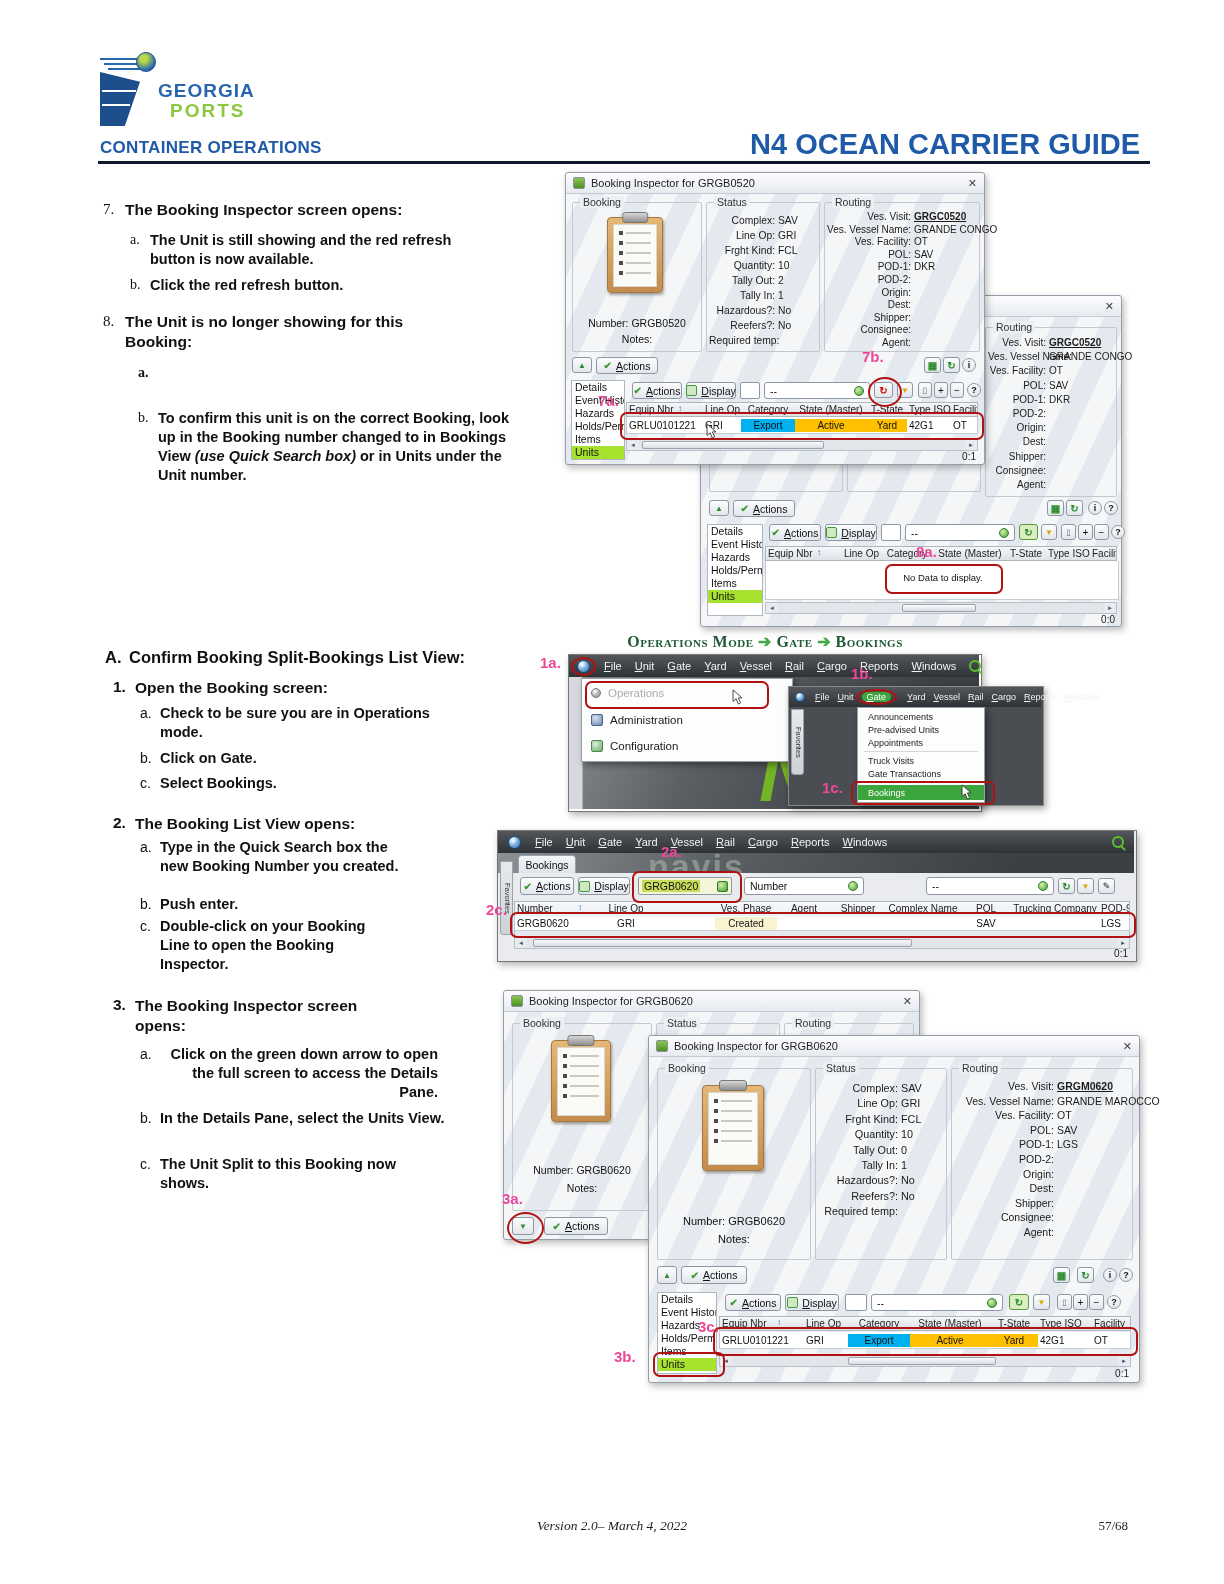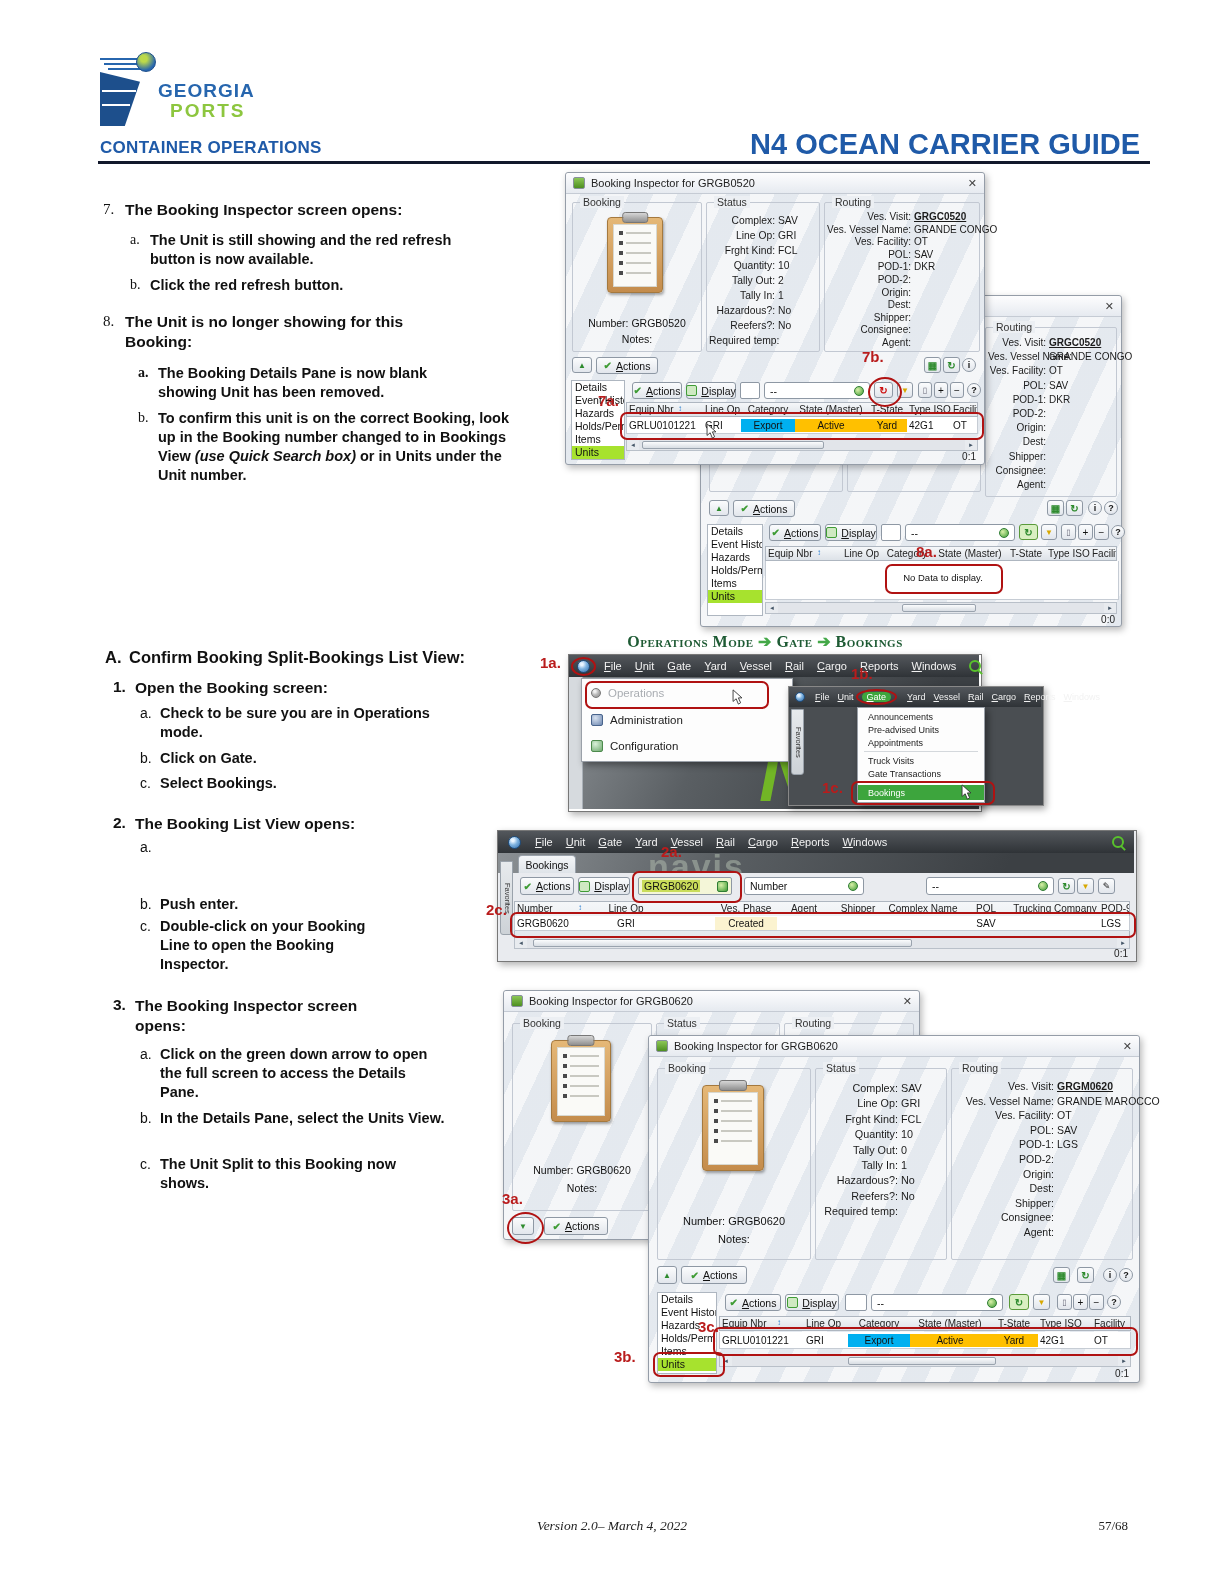--- a/index.html
+++ b/index.html
@@ -117,21 +117,21 @@
   .photo{background:linear-gradient(115deg,#8B9094 0%,#5A5F63 35%,#3C4044 80%);overflow:hidden;position:absolute;}
   .navis-w{font-weight:bold;color:#AEB9AC;letter-spacing:2px;}
   .navis-dot{color:#72B626;}
   .navis-n4{font-weight:bold;color:#72B626;font-style:italic;letter-spacing:1px;}
   .favtab{position:absolute;background:linear-gradient(#E7EAED,#CDD2D7);border:1px solid #9AA2AB;border-radius:0 0 3px 3px;writing-mode:vertical-rl;font-size:7.5px;color:#333;text-align:center;box-sizing:border-box;}
   .booktab{position:absolute;background:linear-gradient(#F4F6F8,#DFE4E9);border:1px solid #9AA2AB;border-bottom:none;border-radius:4px 4px 0 0;font-size:10.5px;display:flex;align-items:center;justify-content:center;box-sizing:border-box;}
   .search{position:absolute;display:flex;align-items:center;background:#F4F6D8;border:1px solid #8E98A4;border-radius:2px;height:18px;box-sizing:border-box;padding:0 3px;gap:3px;}
   .search .sv{background:#C9DC5A;font-size:10.5px;padding:0 2px;}
   .sqgn{width:9px;height:9px;background:radial-gradient(circle at 35% 35%,#D8F0A8,#3F9C35);border:1px solid #2E7D32;border-radius:2px;margin-left:auto;flex:none;}
   
-  .rl{position:absolute;color:#b91c1c;font-weight:bold;font-size:15px;z-index:40;white-space:nowrap;}
+  .rl{position:absolute;color:#ec4899;font-weight:bold;font-size:15px;z-index:40;white-space:nowrap;}
   .redbox{position:absolute;border:2.5px solid #B01212;border-radius:7px;z-index:30;pointer-events:none;}
   .redcirc{position:absolute;border:2.5px solid #B01212;border-radius:50%;z-index:30;pointer-events:none;}
   .cur{position:absolute;z-index:35;}
   
   .clipb{position:absolute;}
   .cb-b{position:absolute;inset:0;background:linear-gradient(#E5B877,#C48C4C);border:1px solid #A5793E;border-radius:4px;box-shadow:1px 2px 3px rgba(0,0,0,.35);}
   .cb-c{position:absolute;top:-5px;left:50%;transform:translateX(-50%);width:42%;height:9px;background:linear-gradient(#D6D6D6,#8F8F8F);border:1px solid #777;border-radius:3px;z-index:2;}
   .cb-p{position:absolute;inset:7px 6px 6px 6px;background:#FAFAF7;border:1px solid #D8D8D0;}
   .cb-l{display:flex;align-items:center;gap:3px;margin:6px 5px 0 5px;}
   .cb-l i{width:4px;height:4px;background:#4a4a4a;flex:none;}
@@ -171,21 +171,20 @@
 <div class="abs step" style="left:130px;top:276px;width:362px;">
   <span class="sm">b.</span>
   <span class="stxt">Click the red refresh button.</span>
 </div>
 <div class="abs step" style="left:103px;top:312px;width:360px;">
   <span class="snum">8.</span>
   <span class="stitle" style="width:330px;">The Unit is no longer showing for this Booking:</span>
 </div>
 <div class="abs step" style="left:138px;top:364px;width:340px;">
   <span class="sm" style="font-weight:bold;">a.</span>
-  <span class="stxt" style="width:305px;">The Booking Details Pane is now blank showing Unit has been removed.</span>
 </div>
 <div class="abs step" style="left:138px;top:409px;width:380px;">
   <span class="sm">b.</span>
   <span class="stxt" style="width:352px;"><span>To confirm this unit is on the correct Booking, look up in the Booking number changed to in Bookings View </span><span class="it">(use Quick Search box)</span><span> or in Units under the Unit number.</span></span>
 </div>
 
 <div class="abs step" style="left:105px;top:648px;width:460px;">
   <span class="secA" style="width:24px;flex:none;">A.</span>
   <span class="secA u">Confirm Booking Split-Bookings List View:</span>
 </div>
@@ -206,37 +205,38 @@
   <span class="sm2">c.</span>
   <span class="stxt">Select Bookings.</span>
 </div>
 
 <div class="abs step" style="left:113px;top:814px;width:420px;">
   <span class="snum2">2.</span>
   <span class="stitle">The Booking List View opens:</span>
 </div>
 <div class="abs step" style="left:140px;top:838px;width:280px;">
   <span class="sm2">a.</span>
+  <span class="stxt" style="width:250px;">Type in the Quick Search box the new Booking Number you created.</span>
 </div>
 <div class="abs step" style="left:140px;top:895px;width:280px;">
   <span class="sm2">b.</span>
   <span class="stxt">Push enter.</span>
 </div>
 <div class="abs step" style="left:140px;top:917px;width:270px;">
   <span class="sm2">c.</span>
   <span class="stxt" style="width:232px;">Double-click on your Booking Line to open the Booking Inspector.</span>
 </div>
 
 <div class="abs step" style="left:113px;top:996px;width:300px;">
   <span class="snum2">3.</span>
   <span class="stitle" style="width:255px;">The Booking Inspector screen opens:</span>
 </div>
 <div class="abs step" style="left:140px;top:1045px;width:310px;">
   <span class="sm2">a.</span>
-  <span class="stxt" style="width:278px;">Click on the green down arrow to open the full screen to access the Details Pane.</span>
+  <span class="stxt" style="width:278px;text-align:right;">Click on the green down arrow to open the full screen to access the Details Pane.</span>
 </div>
 <div class="abs step" style="left:140px;top:1109px;width:320px;">
   <span class="sm2">b.</span>
   <span class="stxt" style="width:292px;">In the Details Pane, select the Units View.</span>
 </div>
 <div class="abs step" style="left:140px;top:1155px;width:310px;">
   <span class="sm2">c.</span>
   <span class="stxt" style="width:278px;">The Unit Split to this Booking now shows.</span>
 </div>
 

